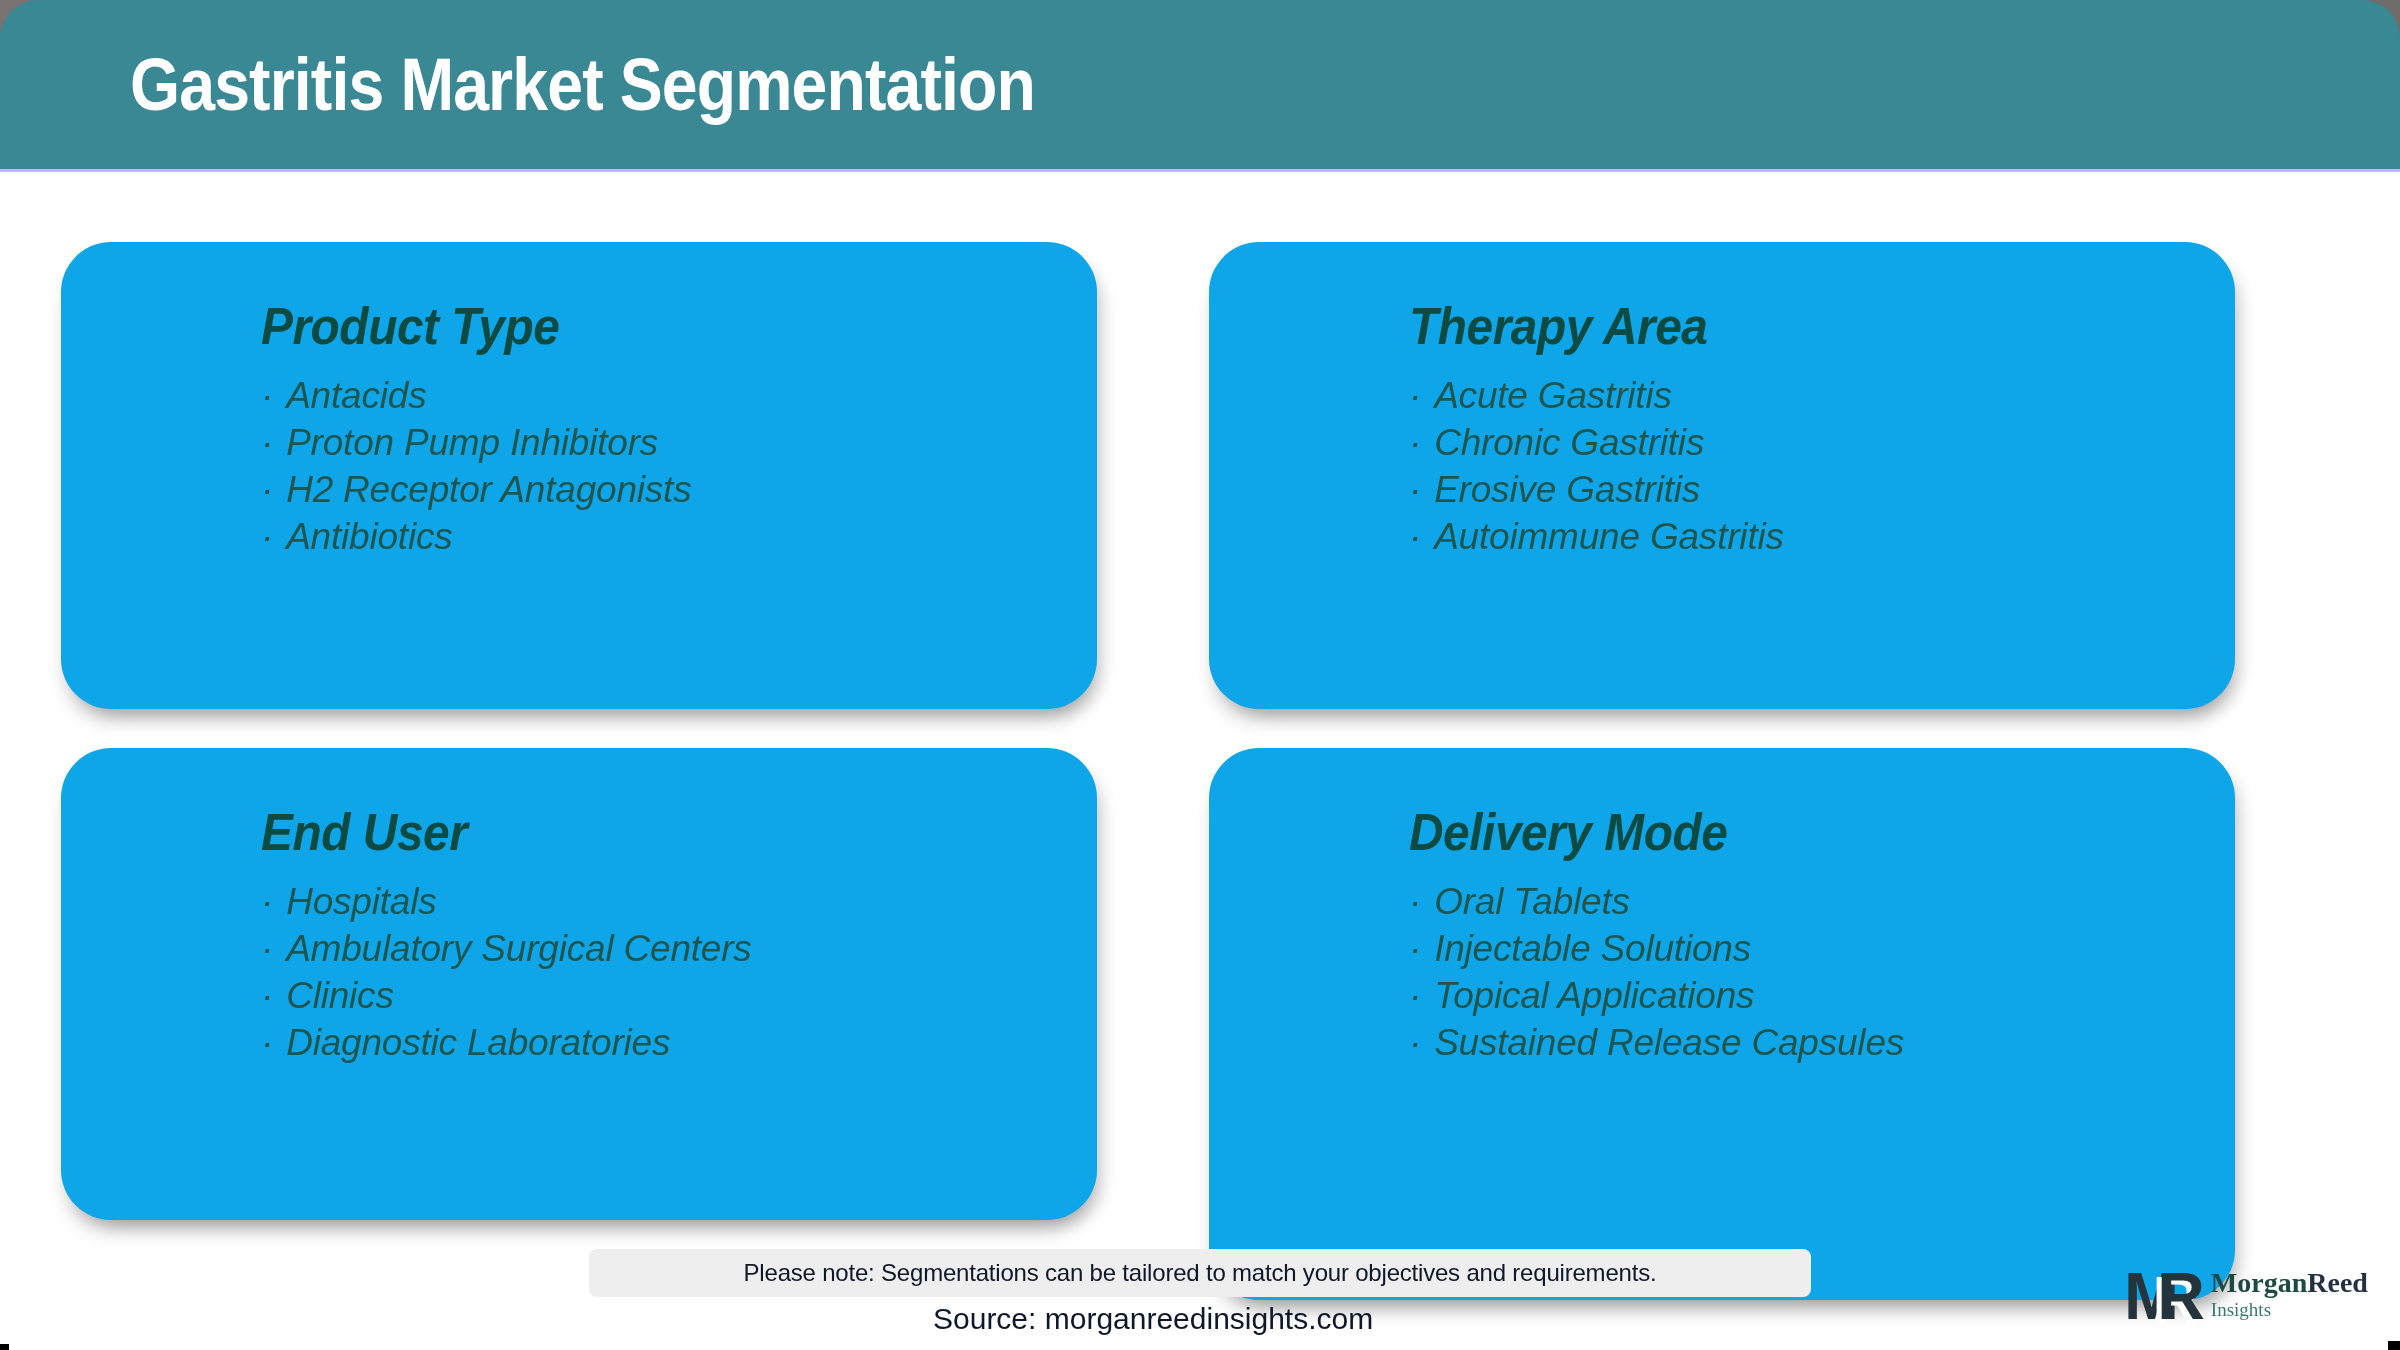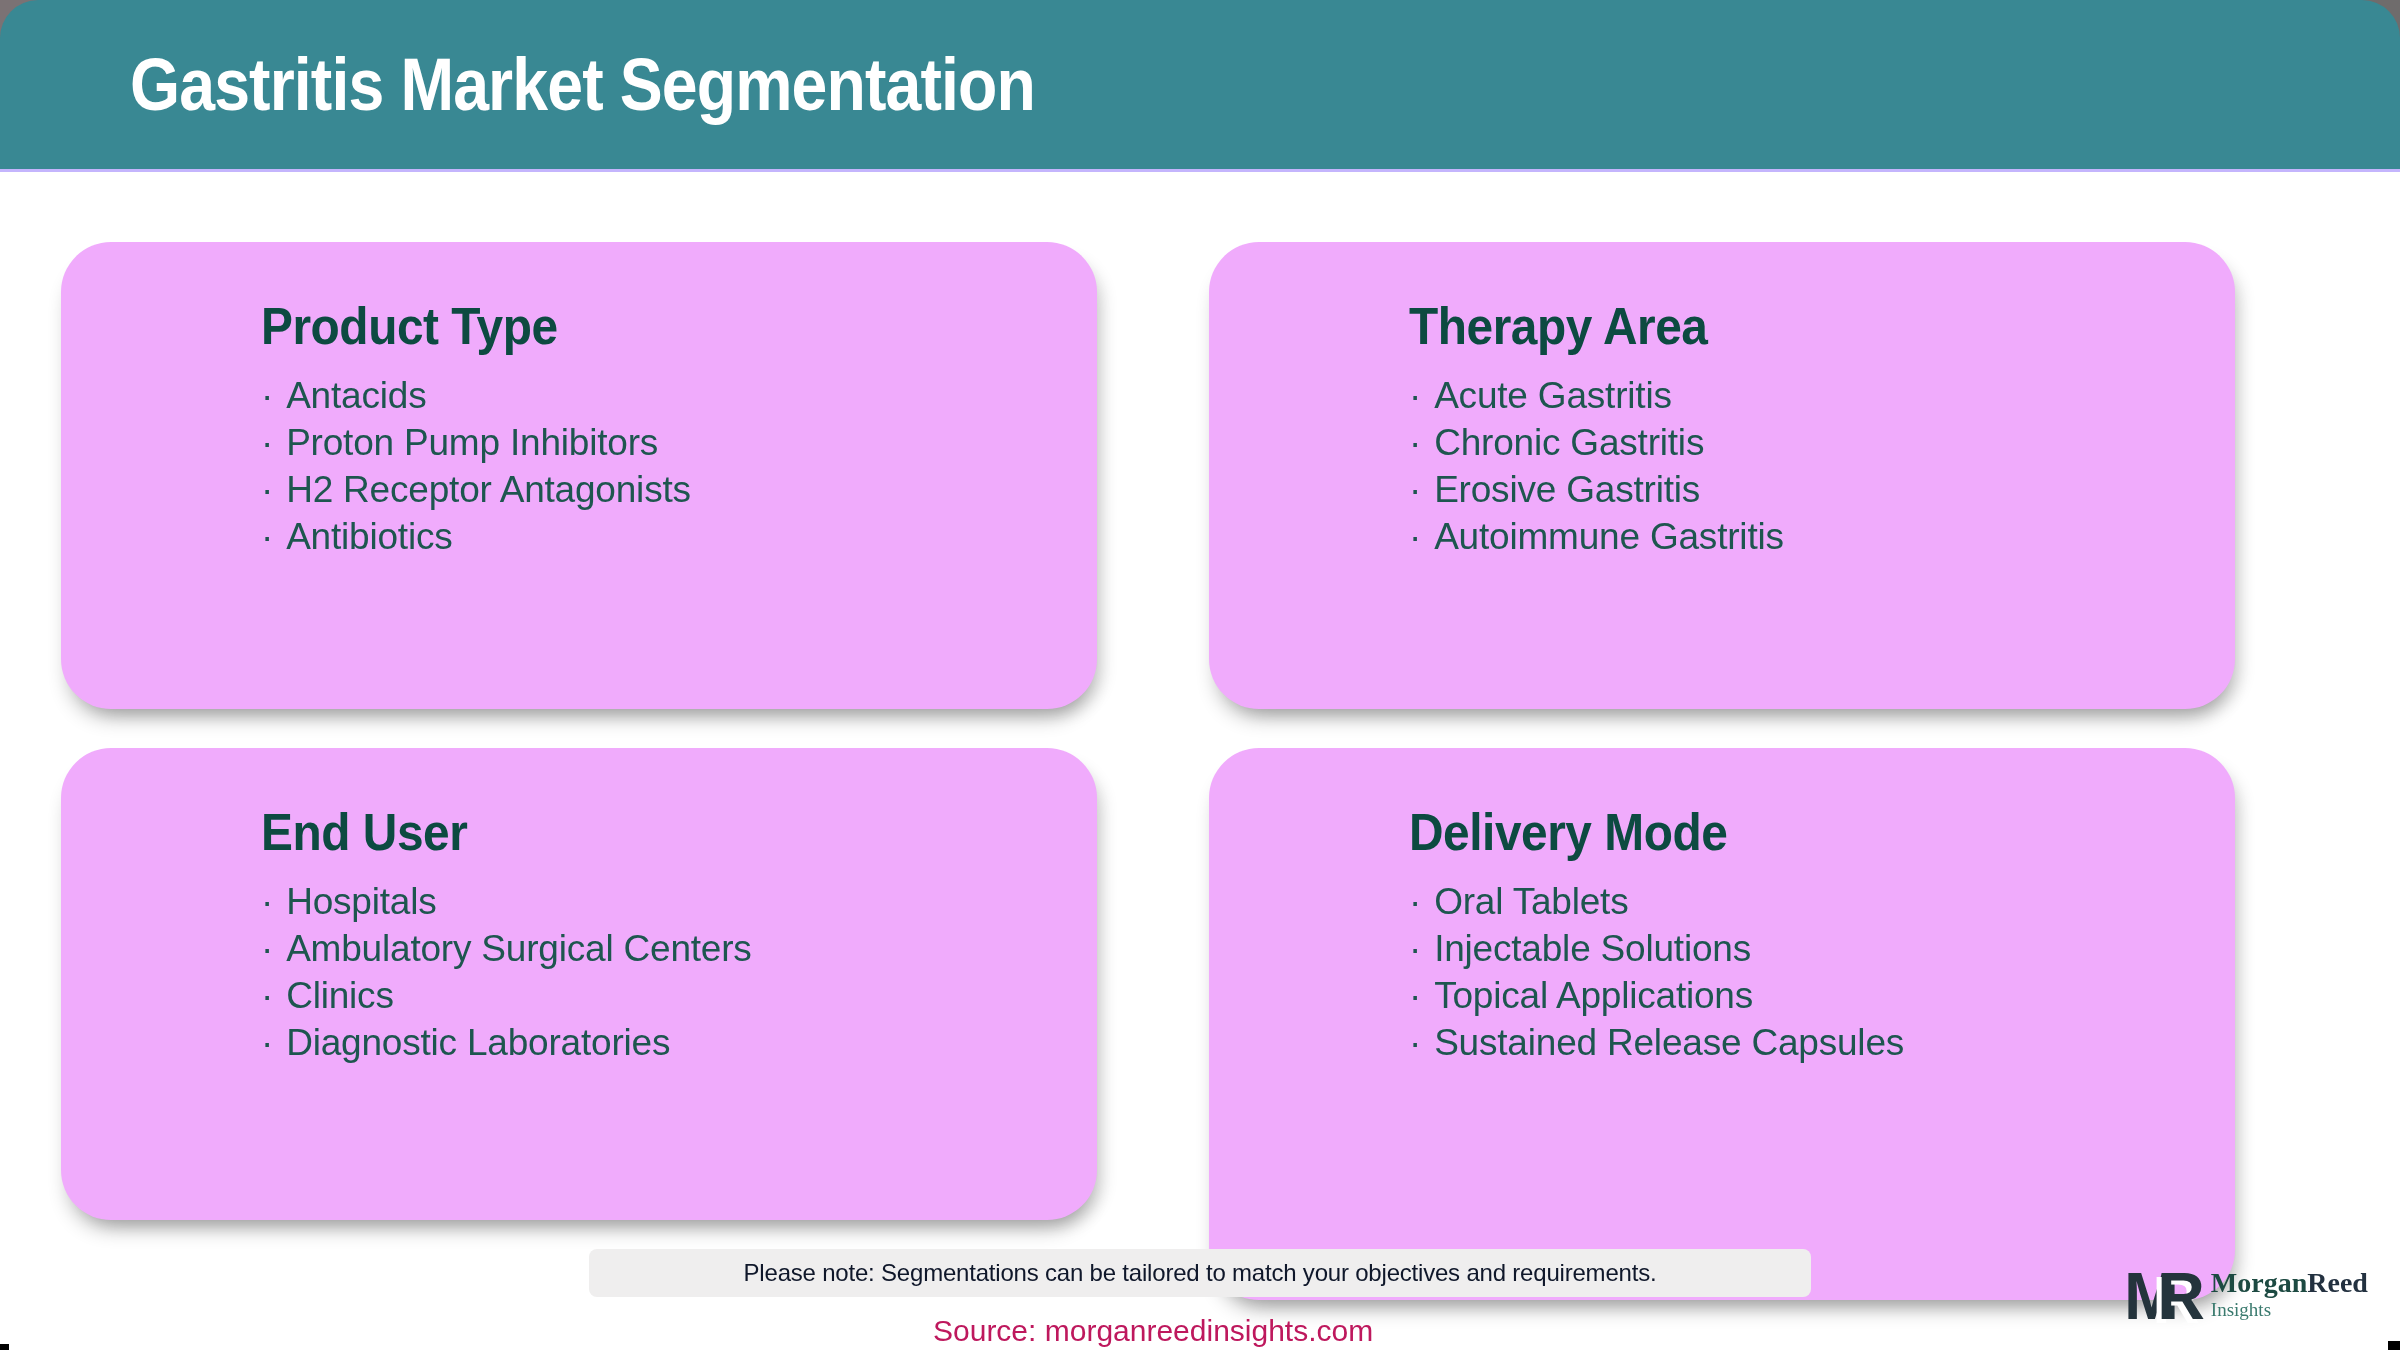--- a/index.html
+++ b/index.html
@@ -19,23 +19,24 @@
     border-bottom:3px solid #c4b5fd;
     display:flex;align-items:center;z-index:2;
   }
   .header h1{
     margin:0 0 0 130px;color:#ffffff;font-size:74px;font-weight:bold;
     letter-spacing:-1px;white-space:nowrap;
     transform:scaleX(0.87);transform-origin:left center;
   }
 
   .card{
-    position:absolute;background:#f0abfc;border-radius:50px;
+    position:absolute;background:#0ea5e9;border-radius:50px;
     box-sizing:border-box;padding:54px 40px 12px 200px;
     box-shadow:0 16px 20px -8px rgba(0,0,0,0.30), 12px 10px 16px -6px rgba(0,0,0,0.14);
+    font-style:italic;
   }
   .card.c0{left:61px;top:242px;width:1036px;height:467px;}
   .card.c1{left:1209px;top:242px;width:1026px;height:467px;}
   .card.c2{left:61px;top:748px;width:1036px;height:472px;}
   .card.c3{left:1209px;top:748px;width:1026px;height:552px;}
   .card h2{
     margin:0 0 16px 0;font-size:52px;font-weight:bold;color:#0d4a41;
     letter-spacing:-0.5px;white-space:nowrap;
     transform:scaleX(0.92);transform-origin:left center;
   }
@@ -48,21 +49,21 @@
 
   .note{
     position:absolute;left:589px;top:1249px;width:1222px;height:48px;
     background:#efeeee;border-radius:8px;
     display:flex;align-items:center;justify-content:center;
   }
   .note span{color:#0f172a;font-size:24px;letter-spacing:-0.2px;white-space:nowrap;}
 
   .source{
     position:absolute;left:933px;top:1302px;
-    color:#be185d;font-size:30px;white-space:nowrap;margin-top:12px;
+    color:#0f172a;font-size:30px;white-space:nowrap;
   }
 
   .logo{position:absolute;left:2124px;top:1266px;display:flex;align-items:center;}
   .logo-mono{
     font-weight:bold;font-size:66px;line-height:60px;color:#24343c;
     letter-spacing:-2px;white-space:nowrap;
   }
   .logo-mono .r{margin-left:-0.30em;text-shadow:-5px 4px 0 #ffffff;}
   .logo-text{margin-left:8px;font-family:Liberation Serif, serif;}
   .logo-line1{font-size:28px;line-height:27px;font-weight:bold;white-space:nowrap;}

